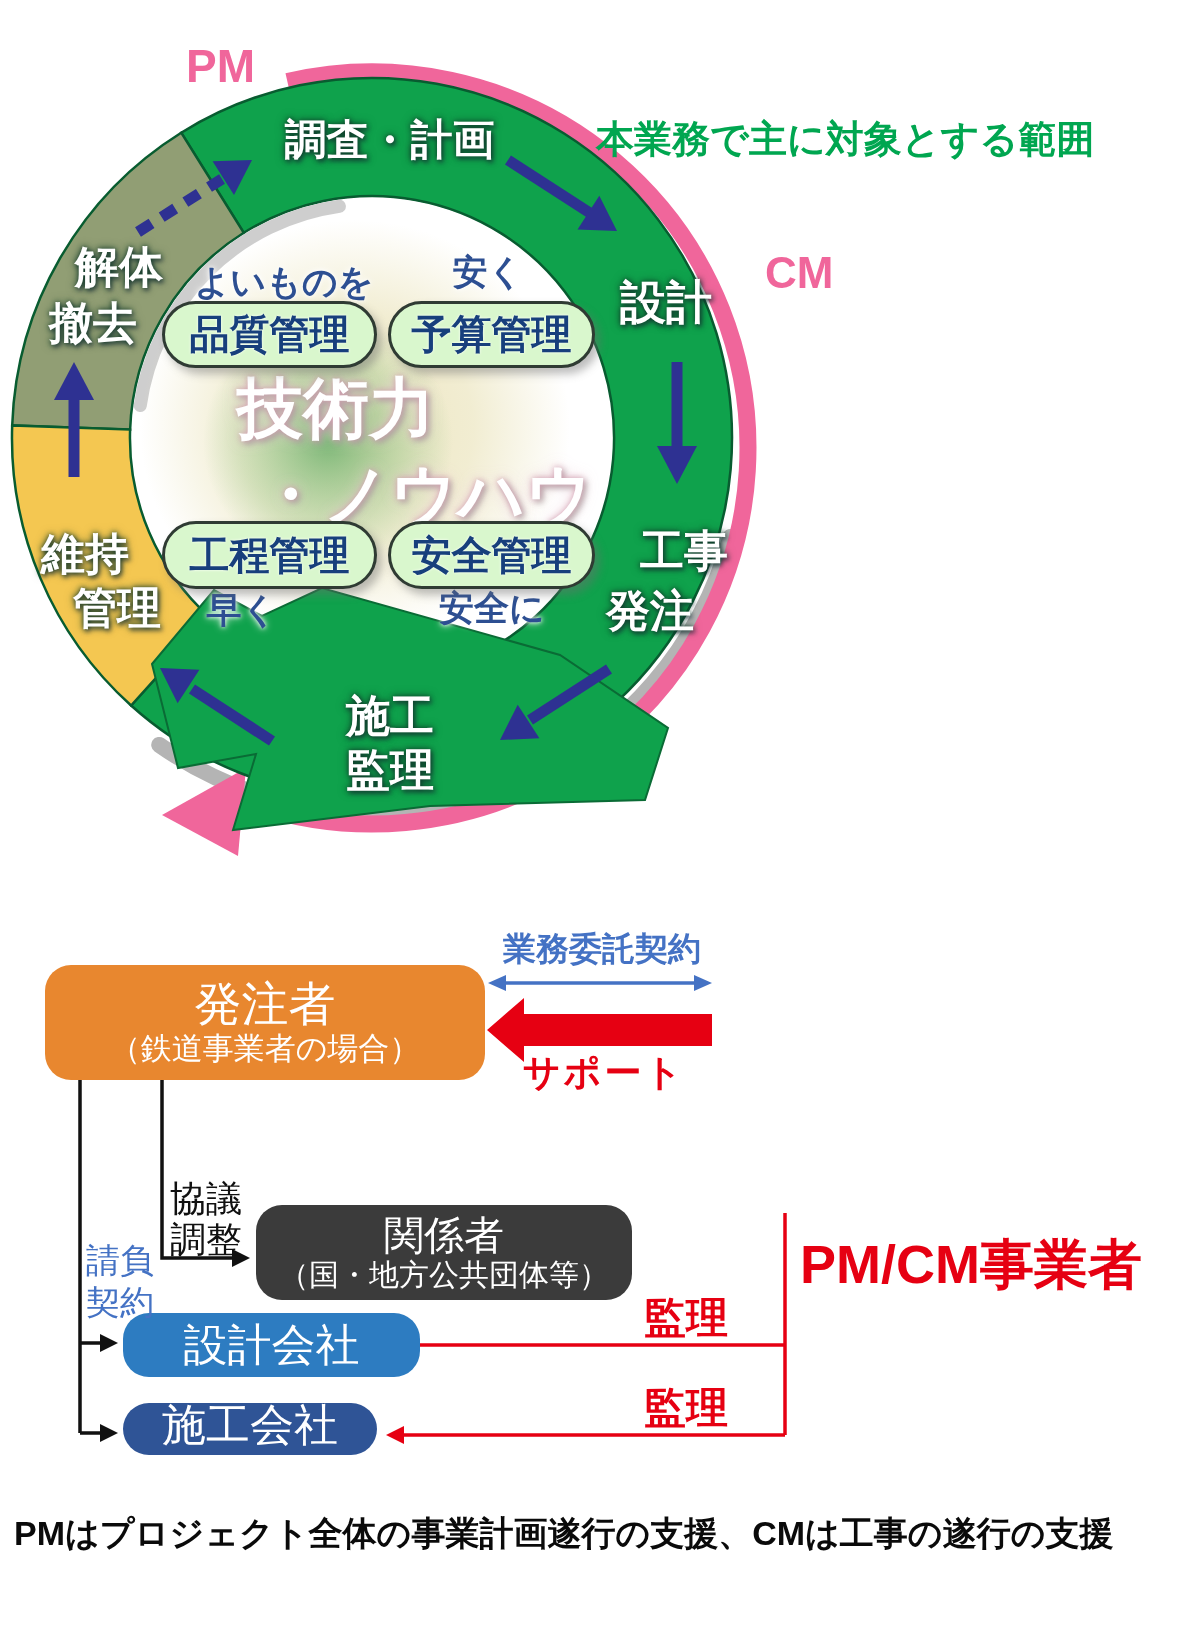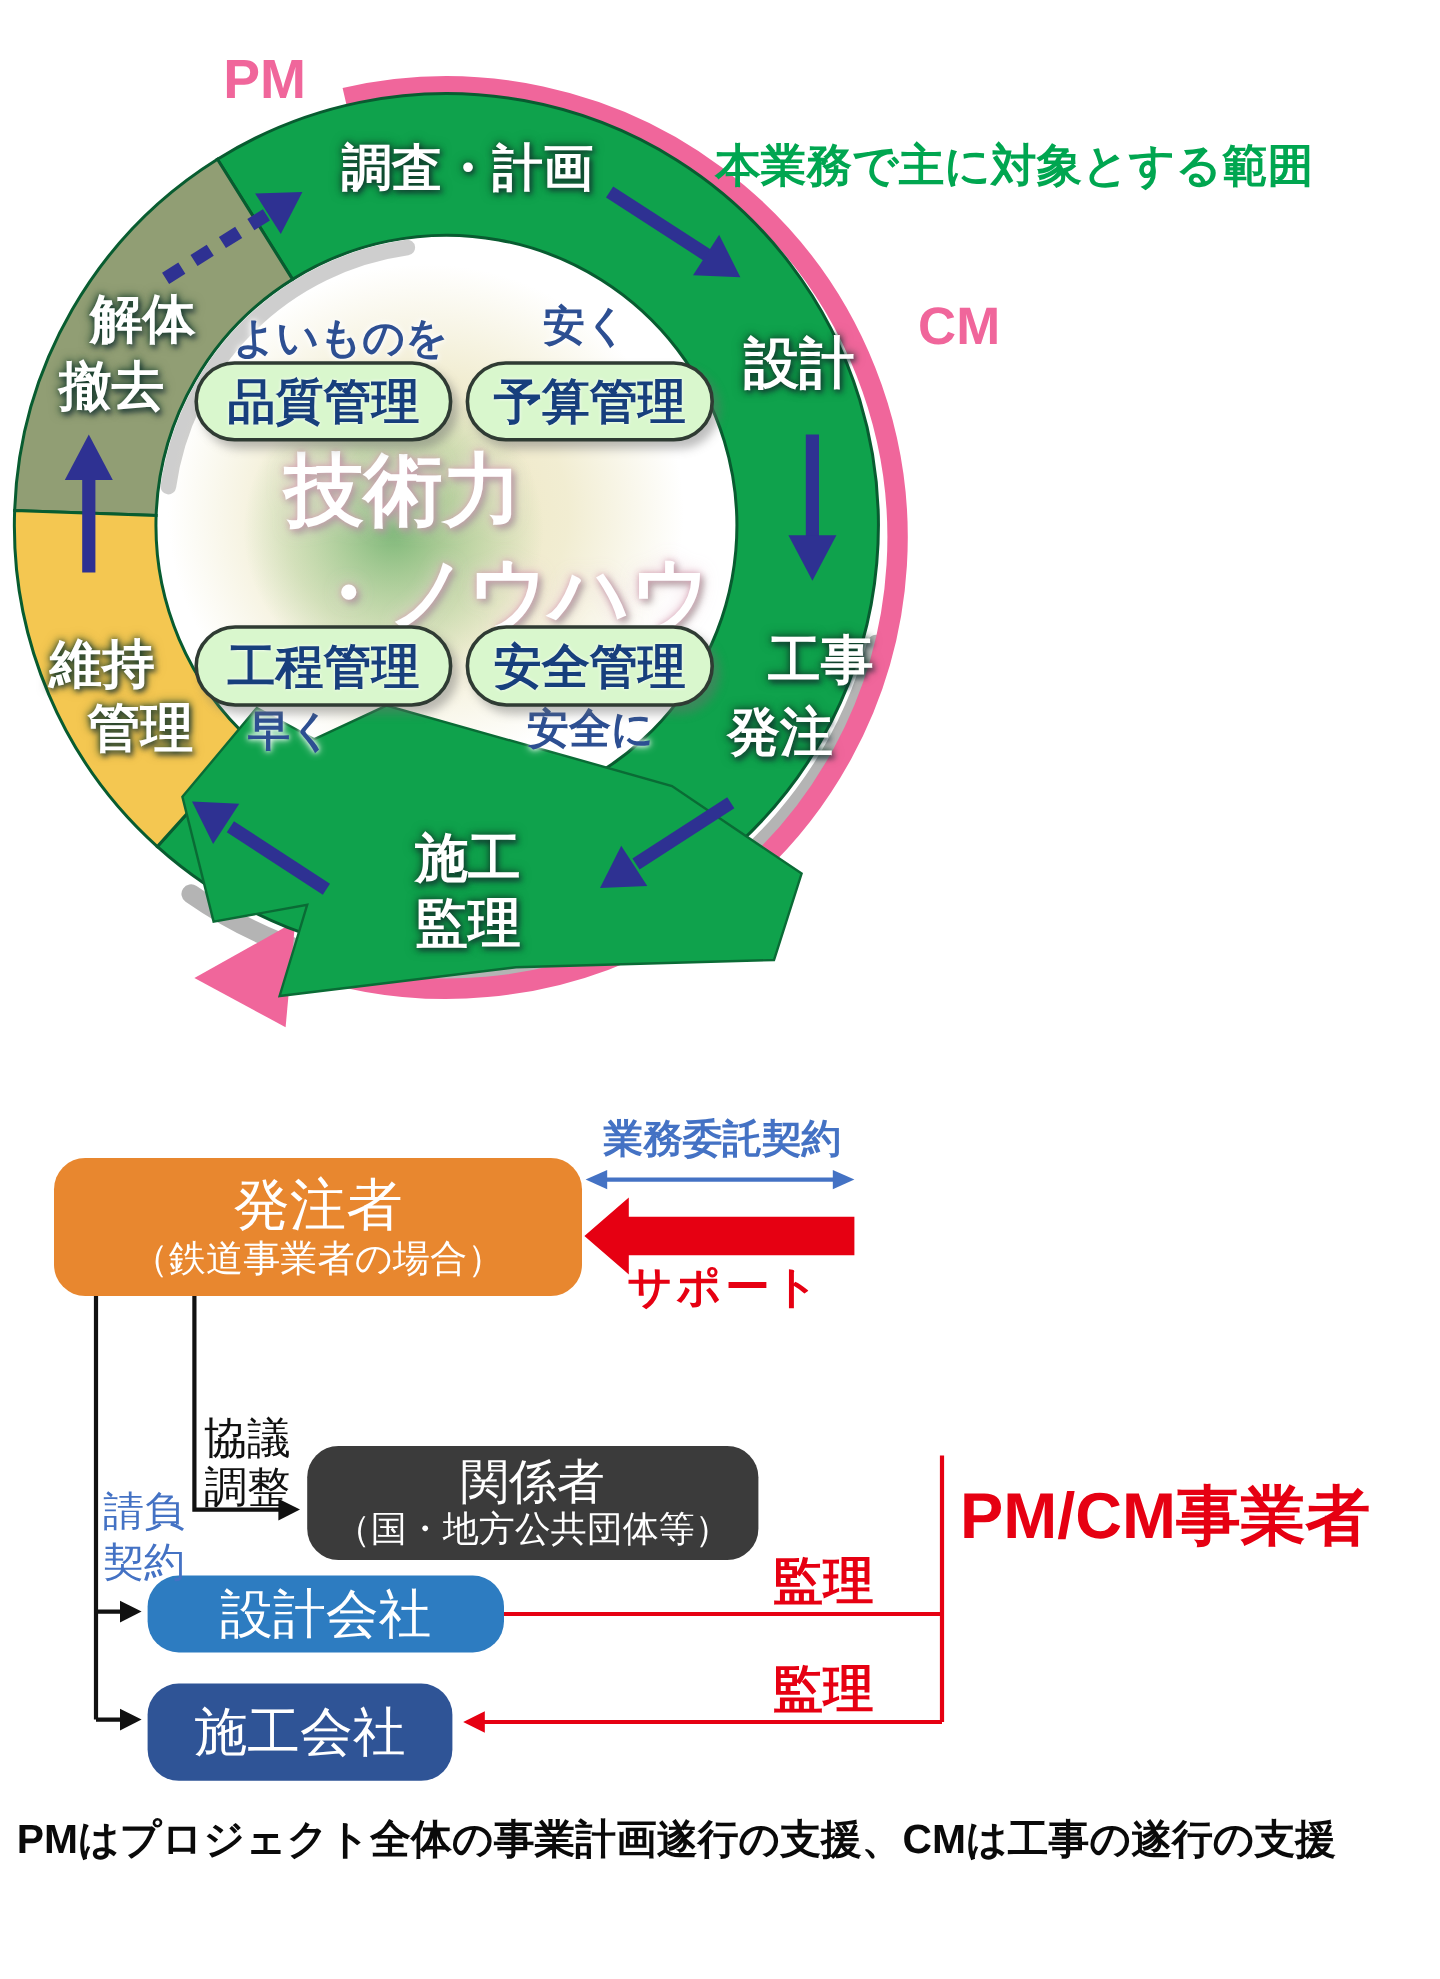--- a/index.html
+++ b/index.html
@@ -148,21 +148,21 @@
   <div class="t" style="left:86px;top:1285px;font-size:34px;color:var(--link-blue);">契約</div>
 
   <div class="box flexc" style="left:256px;top:1205px;width:376px;height:95px;background:var(--dark-gray);">
     <div style="color:#fff;font-size:40px;line-height:1.1;">関係者</div>
     <div style="color:#fff;font-size:30px;line-height:1.2;">（国・地方公共団体等）</div>
   </div>
 
   <div class="box flexc" style="left:123px;top:1313px;width:297px;height:64px;background:var(--design-blue);">
     <div style="color:#fff;font-size:44px;">設計会社</div>
   </div>
-  <div class="box flexc" style="left:123px;top:1403px;width:254px;height:81px;background:var(--construct-blue);">
+  <div class="box flexc" style="left:123px;top:1403px;width:254px;height:52px;background:var(--construct-blue);justify-content:flex-end;">
     <div style="color:#fff;font-size:44px;">施工会社</div>
   </div>
 
   <div class="t ct" style="left:686px;top:1296px;font-size:42px;font-weight:bold;color:var(--red);">監理</div>
   <div class="t ct" style="left:686px;top:1386px;font-size:42px;font-weight:bold;color:var(--red);">監理</div>
 
   <div class="t" style="left:14px;top:1516px;font-size:34px;font-weight:bold;color:#0a0a0a;">PMはプロジェクト全体の事業計画遂行の支援、CMは工事の遂行の支援</div>
 </div>
 
 </body></html>

